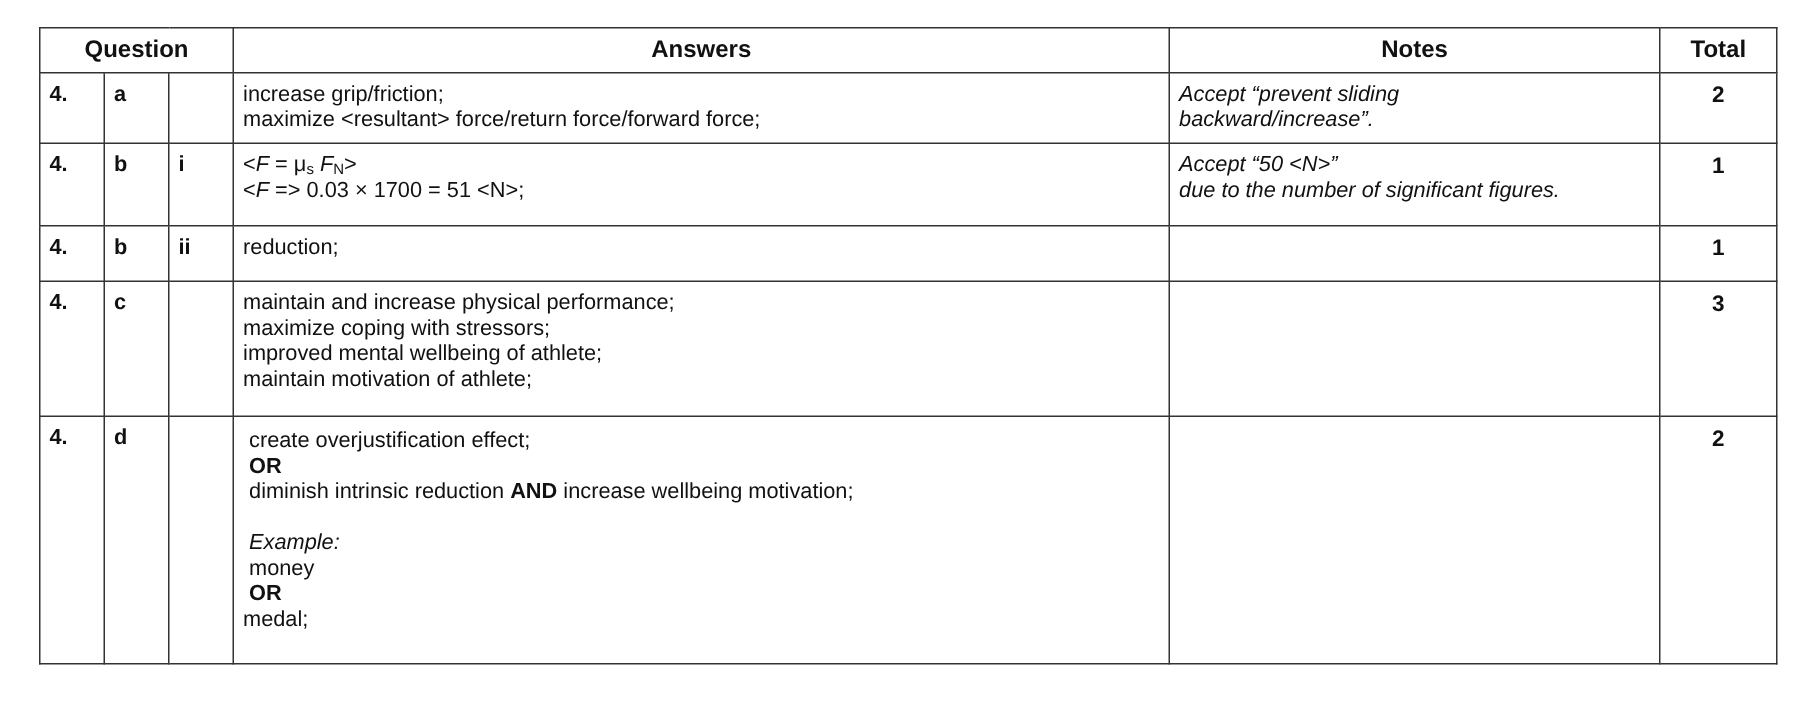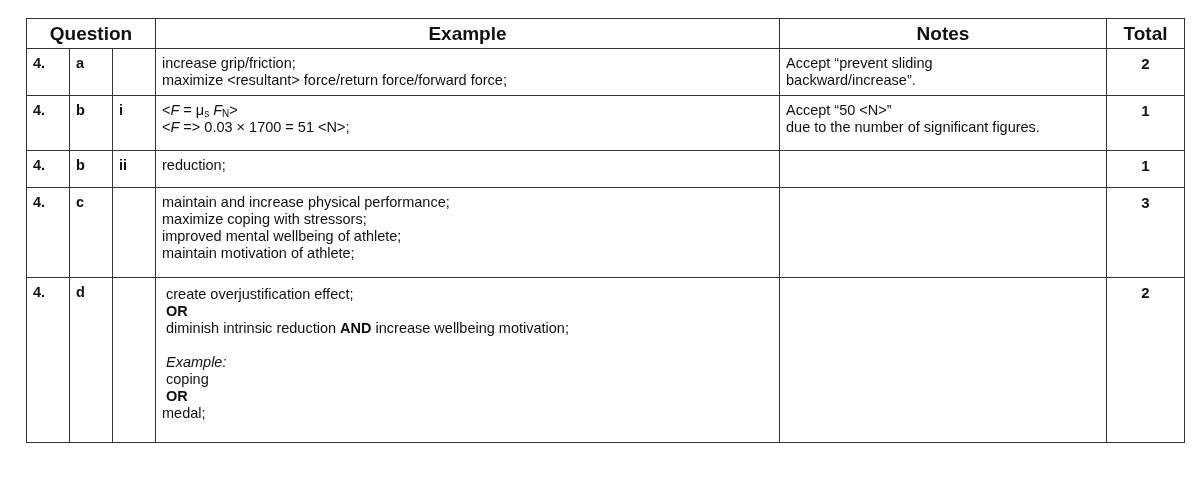--- a/index.html
+++ b/index.html
@@ -1,22 +1,22 @@
 <!DOCTYPE html>
 <html><head>
 <meta charset="utf-8">
 <style>
   html, body { margin:0; padding:0; background:#ffffff; }
   body { width:1200px; height:485px; position:relative; font-family:"Liberation Sans", sans-serif; color:#111; }
   table.ms { position:absolute; left:26px; top:18px; width:1158px; border-collapse:collapse; table-layout:fixed; font-size:14.5px; line-height:17px; }
   table.ms td, table.ms th { border:1.5px solid #333; vertical-align:top; padding:6px 6px; }
-  th { font-weight:bold; font-size:19px; text-align:center; vertical-align:middle !important; height:29px; padding:0 !important; }
+  th { font-weight:bold; font-size:16px; text-align:center; vertical-align:middle !important; height:29px; padding:0 !important; }
   td.q { font-weight:bold; }
   td.total { font-weight:bold; text-align:center; vertical-align:middle; font-size:15px; }
-  td.notes { }
+  td.notes { font-style:italic; }
   .i { font-style:italic; }
   .bi { font-weight:bold; }
   .line { display:block; white-space:pre; }
   .indent { padding-left:4px; }
   sub { font-size:10px; vertical-align:-2px; line-height:0; }
 </style>
 </head>
 <body>
 
 <table class="ms">
@@ -24,21 +24,21 @@
     <col style="width:43px">
       <col style="width:43px">
       <col style="width:43px">
     <col style="width:624px">
       <col style="width:327px">
       <col style="width:78px">
   </colgroup>
   <tbody>
       <tr>
     <th colspan="3">Question</th>
-    <th>Example</th>
+    <th>Answers</th>
     <th>Notes</th>
     <th>Total</th>
   </tr>
 
   <tr style="height:47px">
     <td class="q">4.</td>
     <td class="q">a</td>
     <td class="q"></td>
     <td>
       <span class="line">increase grip/friction;</span>
@@ -94,21 +94,21 @@
   <tr style="height:165px">
     <td class="q">4.</td>
     <td class="q">d</td>
     <td class="q"></td>
     <td style="padding-top:8px;padding-bottom:2px">
       <span class="line indent">create overjustification effect;</span>
       <span class="line indent bi">OR</span>
       <span class="line indent"><span>diminish intrinsic reduction </span><span class="bi">AND</span><span> increase wellbeing motivation;</span></span>
       <span class="line indent">&nbsp;</span>
       <span class="line indent i">Example:</span>
-      <span class="line indent">coping</span>
+      <span class="line indent">money</span>
       <span class="line indent bi">OR</span>
       <span class="line">medal;</span>
     </td>
     <td class="notes"></td>
     <td class="total">2</td>
   </tr>
 </tbody>
   </table>
 
 </body></html>

